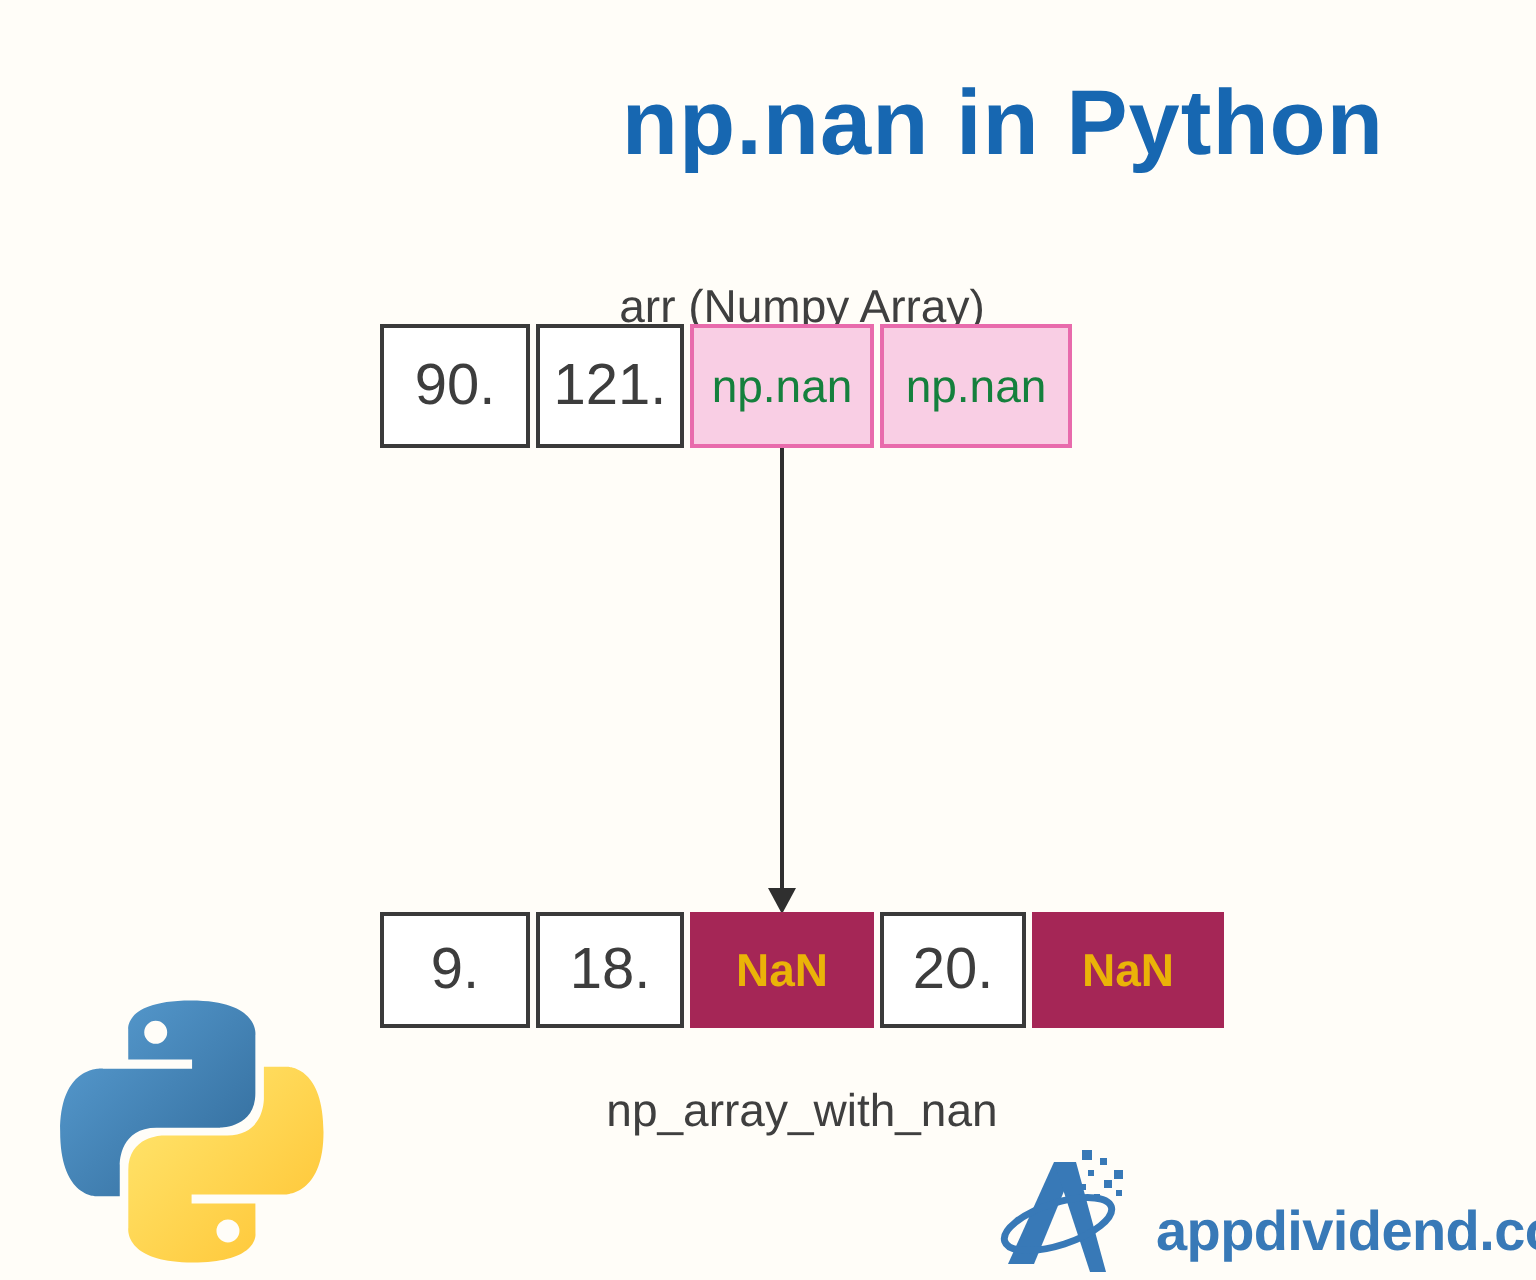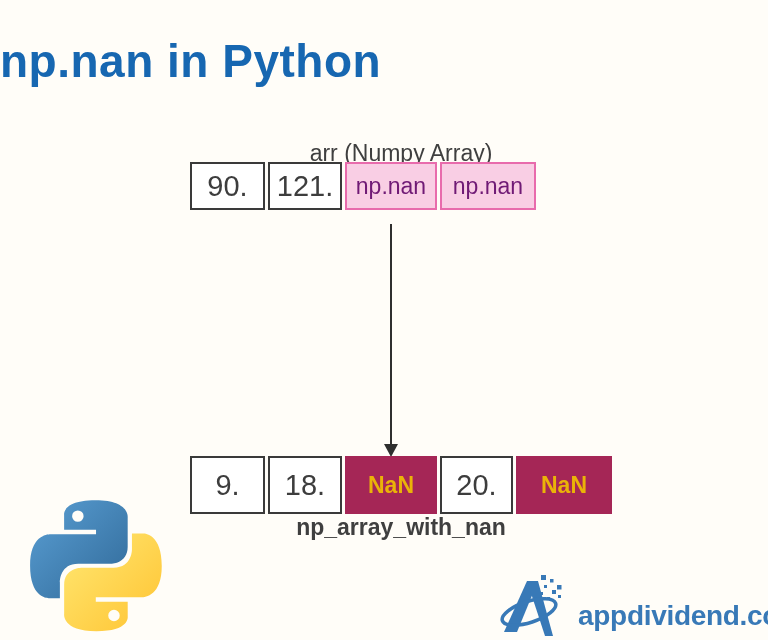--- a/index.html
+++ b/index.html
@@ -10,67 +10,67 @@
     background: #fffdf8;
     overflow: hidden;
     font-family: "Liberation Sans", "DejaVu Sans", sans-serif;
   }
   .title {
     position: absolute;
     top: 34px;
     left: 0;
     width: 692px;
     margin: 0;
-    text-align: left;
+    text-align: right;
     font-size: 46px;
     font-weight: bold;
     color: #1767b1;
     letter-spacing: 0.5px;
   }
   .array-label {
     position: absolute;
     left: 190px;
     width: 422px;
     text-align: center;
     font-size: 23px;
     color: #3f3f3f;
   }
   .array-label.top { top: 140px; }
-  .array-label.bottom { top: 514px; font-weight: bold; }
+  .array-label.bottom { top: 542px; }
   .row {
     position: absolute;
     left: 190px;
     display: flex;
     gap: 3px;
   }
   .row.top-row { top: 162px; }
   .row.bottom-row { top: 456px; }
   .cell {
     box-sizing: border-box;
     display: flex;
     align-items: center;
     justify-content: center;
   }
-  .top-row .cell { height: 48px; }
+  .top-row .cell { height: 62px; }
   .bottom-row .cell { height: 58px; }
   .w0 { width: 75px; }
   .w1 { width: 74px; text-align: right; }
   .w2 { width: 92px; }
   .w3 { width: 73px; }
   .w4 { width: 96px; }
   .cell.num {
     background: #ffffff;
     border: 2px solid #3a3a3a;
     color: #3d3d3d;
     font-size: 29px;
   }
   .cell.pink {
     background: #f9cee4;
     border: 2px solid #e86bac;
-    color: #701a75;
+    color: #15803d;
     font-size: 23px;
     font-weight: 500;
   }
   .cell.dark {
     background: #a52656;
     border: 2px solid #a52656;
     color: #eab308;
     font-size: 23px;
     font-weight: 600;
   }

